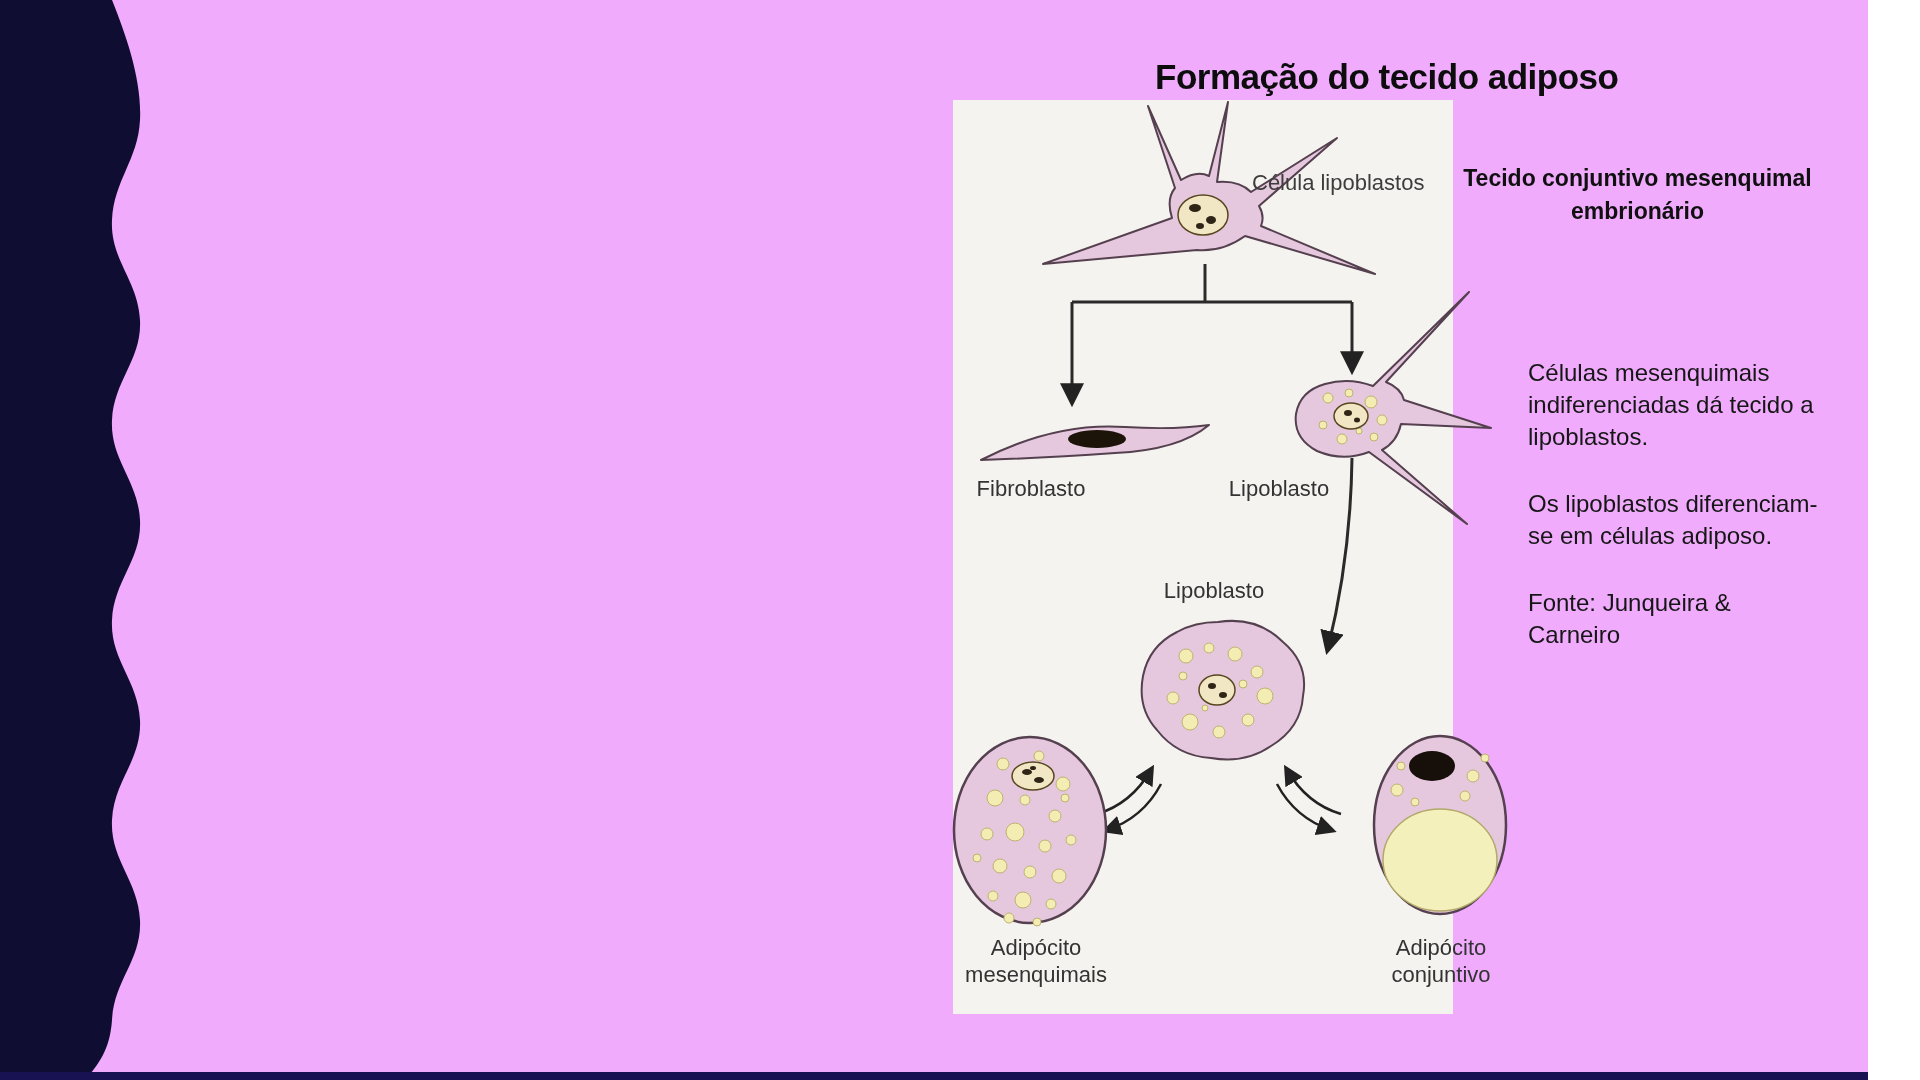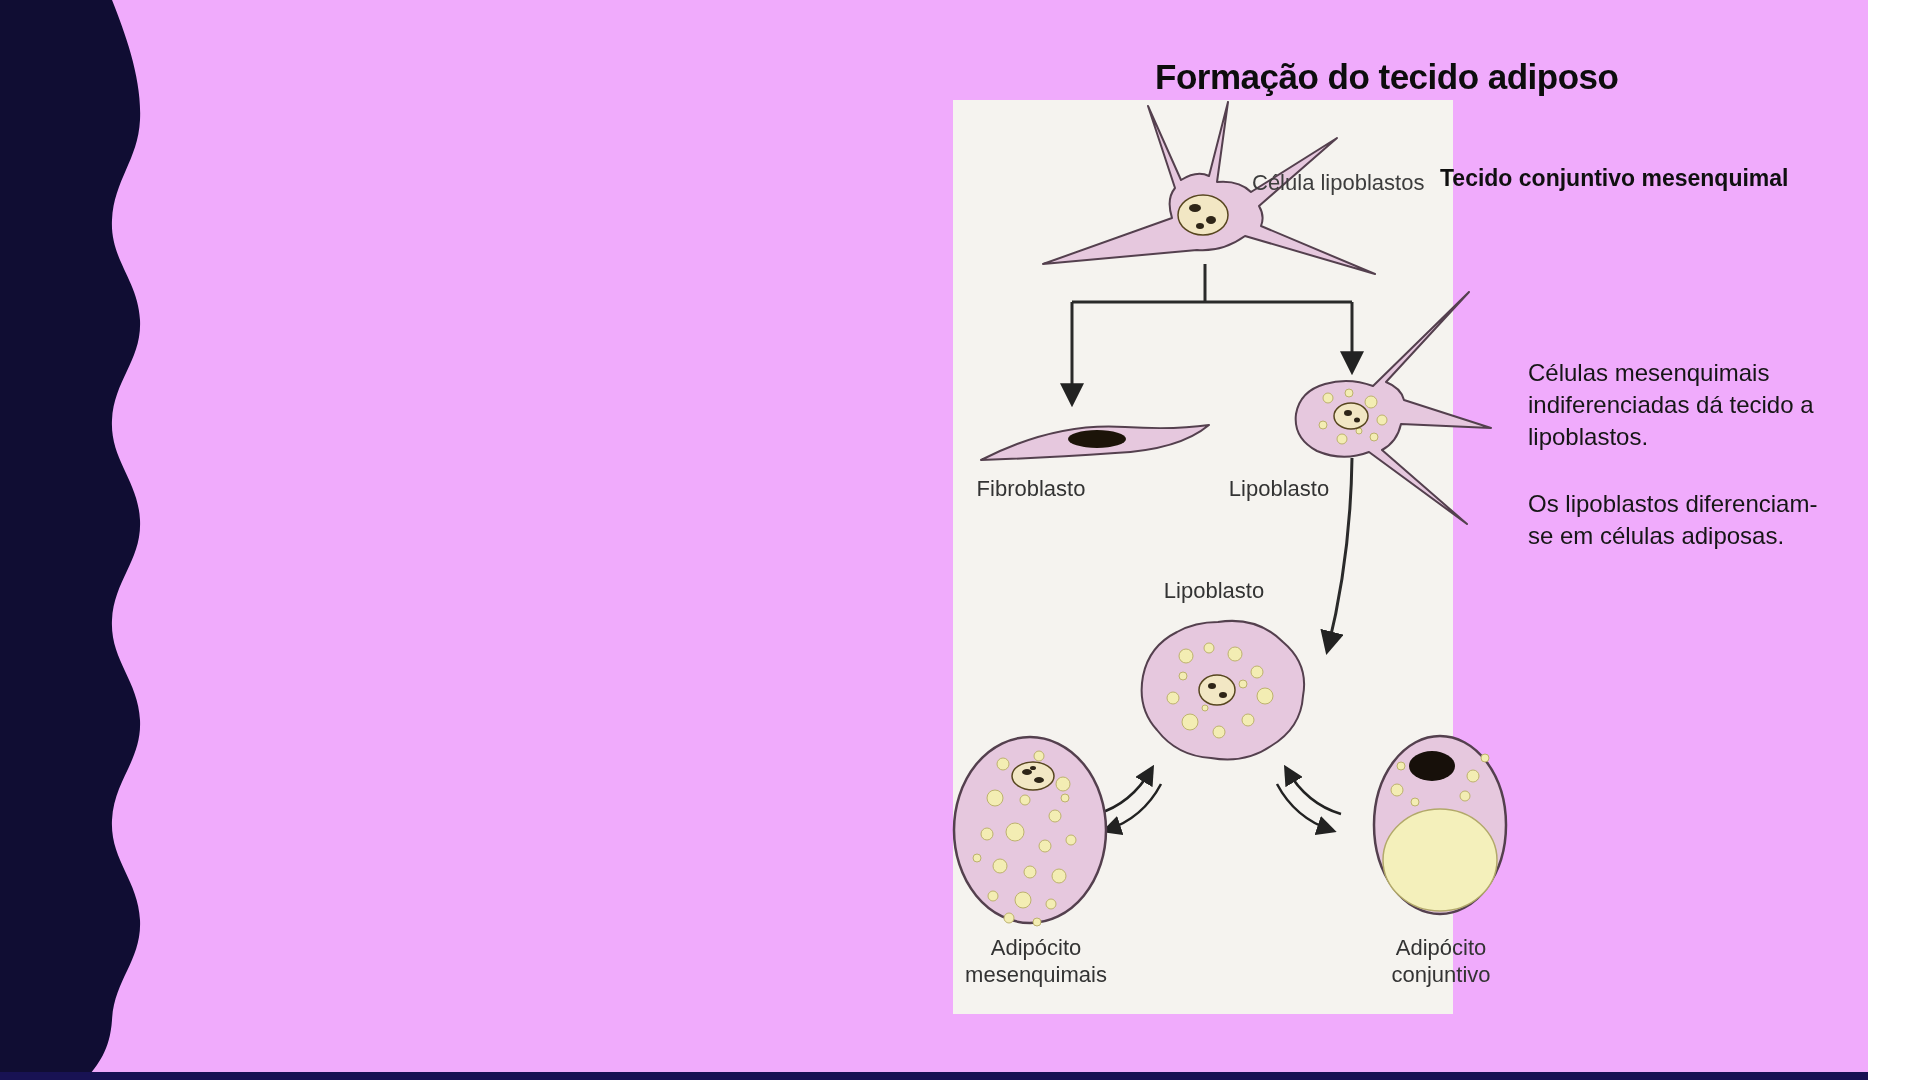--- a/index.html
+++ b/index.html
@@ -22,21 +22,21 @@
   .lbl{position:absolute;font-size:22px;color:#333333;white-space:nowrap;}
   .lbl-celula{left:1252px;top:170px;color:#3d3d3d;}
   .lbl-fibro{left:964px;top:476px;width:134px;text-align:center;}
   .lbl-lipo-branch{left:1212px;top:476px;width:134px;text-align:center;}
   .lbl-lipo-center{left:1148px;top:578px;width:132px;text-align:center;}
   .lbl-adipo-multi{left:951px;top:934px;width:170px;text-align:center;line-height:27px;}
   .lbl-adipo-uni{left:1356px;top:934px;width:170px;text-align:center;line-height:27px;}
   .lbl-line{display:block;}
 
   
-  .tissue-heading{position:absolute;left:1440px;top:162px;width:395px;text-align:left;
+  .tissue-heading{position:absolute;left:1440px;top:162px;width:395px;text-align:center;
                   font-size:23px;font-weight:bold;color:#101010;line-height:33px;}
   .tissue-heading span{display:block;}
 
   
   .side-text{position:absolute;left:1528px;top:357px;width:300px;font-size:24px;
              line-height:32px;color:#161616;}
   .side-text p{margin:0 0 35px 0;}
 </style>
 </head>
 <body>
@@ -194,20 +194,22 @@
     <span class="lbl-line">mesenquimais</span>
   </div>
 
   <div class="lbl lbl-adipo-uni">
     <span class="lbl-line">Adipócito</span>
     <span class="lbl-line">conjuntivo</span>
   </div>
 
   <div class="tissue-heading">
     <span>Tecido conjuntivo mesenquimal</span>
+    <span>embrionário</span>
   </div>
 
   <div class="side-text">
     <p>Células mesenquimais indiferenciadas dá tecido a lipoblastos.</p>
-    <p>Os lipoblastos diferenciam-se em células adiposas.</p>
+    <p>Os lipoblastos diferenciam-se em células adiposo.</p>
+    <p>Fonte: Junqueira &amp; Carneiro</p>
   </div>
 
 </div>
 
 </body></html>

